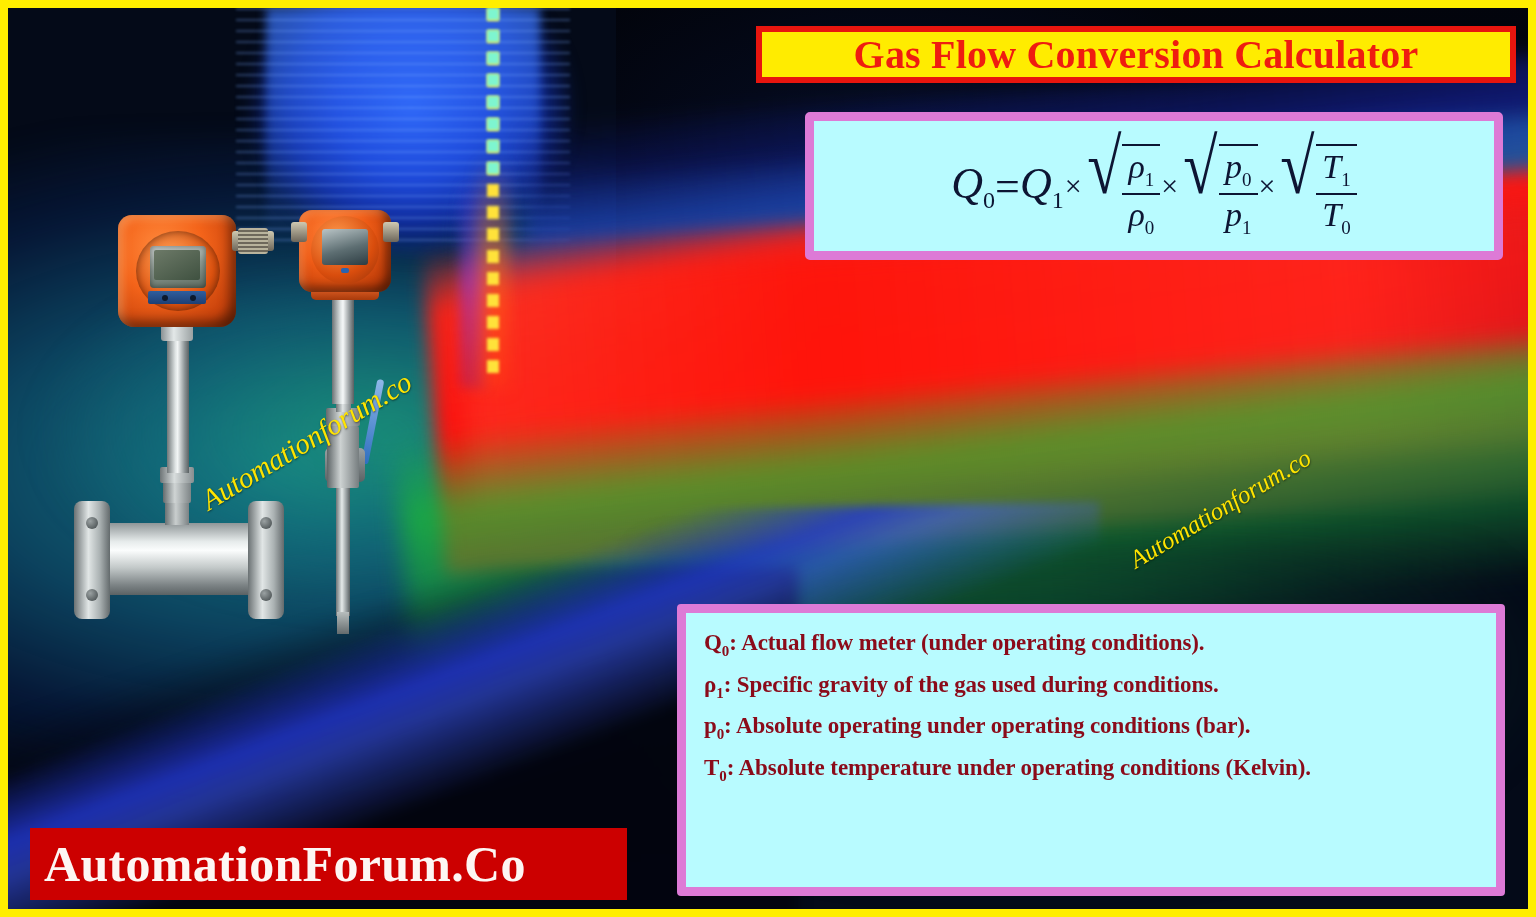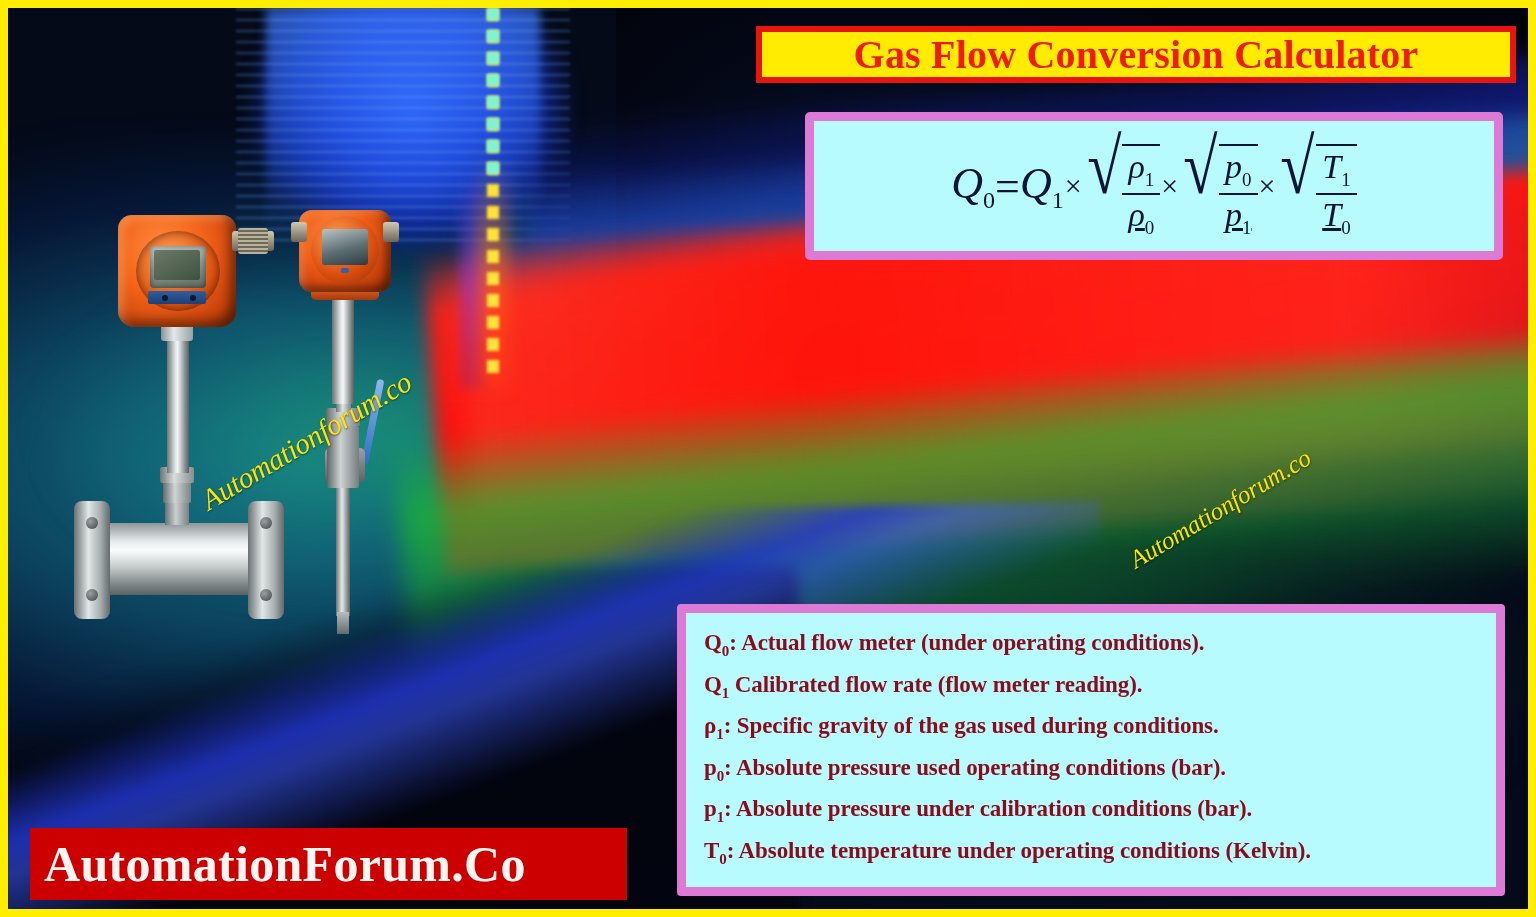--- a/index.html
+++ b/index.html
@@ -375,21 +375,21 @@
   .radical .sign {
     font-size: 78px; line-height: .84; font-weight: 300;
     transform: scaleX(.8); margin-right: -3px;
   }
   .frac {
     display: flex; flex-direction: column; align-items: center;
     border-top: 2.5px solid #0d1533; padding-top: 2px; margin-top: 10px;
     line-height: 1.03;
   }
   .frac .num { font-size: 34px; font-style: italic; padding: 1px 6px 3px; }
-  .frac .den { font-size: 34px; font-style: italic; padding: 2px 6px 1px; border-top: 2.5px solid #0d1533; text-decoration: underline; }
+  .frac .den { font-size: 34px; font-style: italic; padding: 2px 6px 1px; border-top: 2.5px solid #0d1533; }
   .frac .num .sub, .frac .den .sub { font-size: 19px; }
 
   
   .legend-box {
     position: absolute; left: 669px; top: 596px; width: 828px; height: 292px;
     background: #b8fbff;
     border: 9px solid #dd7ad6;
     border-radius: 4px;
     padding: 13px 16px 10px 18px;
   }
@@ -529,24 +529,22 @@
         <span class="frac">
           <span class="num"><i>T</i><span class="sub">1</span></span>
           <span class="den"><i>T</i><span class="sub">0</span></span>
         </span>
       </span>
     </div>
   </div>
 
   <div class="legend-box">
     <div class="legend-line"><b>Q</b><span class="sb">0</span><span>:</span><span> Actual flow meter (under operating conditions).</span></div>
-    <div class="legend-line"><b>Q</b><span class="sb">1</span><span></span><span> Calibrated flow rate (flow meter reading).</span></div>
     <div class="legend-line"><b>ρ</b><span class="sb">1</span><span>:</span><span> Specific gravity of the gas used during conditions.</span></div>
-    <div class="legend-line"><b>p</b><span class="sb">0</span><span>:</span><span> Absolute pressure used operating conditions (bar).</span></div>
-    <div class="legend-line"><b>p</b><span class="sb">1</span><span>:</span><span> Absolute pressure under calibration conditions (bar).</span></div>
+    <div class="legend-line"><b>p</b><span class="sb">0</span><span>:</span><span> Absolute operating under operating conditions (bar).</span></div>
     <div class="legend-line"><b>T</b><span class="sb">0</span><span>:</span><span> Absolute temperature under operating conditions (Kelvin).</span></div>
 
   </div>
 
   <div class="logo-box">
     <div class="logo-text">AutomationForum.Co</div>
   </div>
 
 </div>
 

